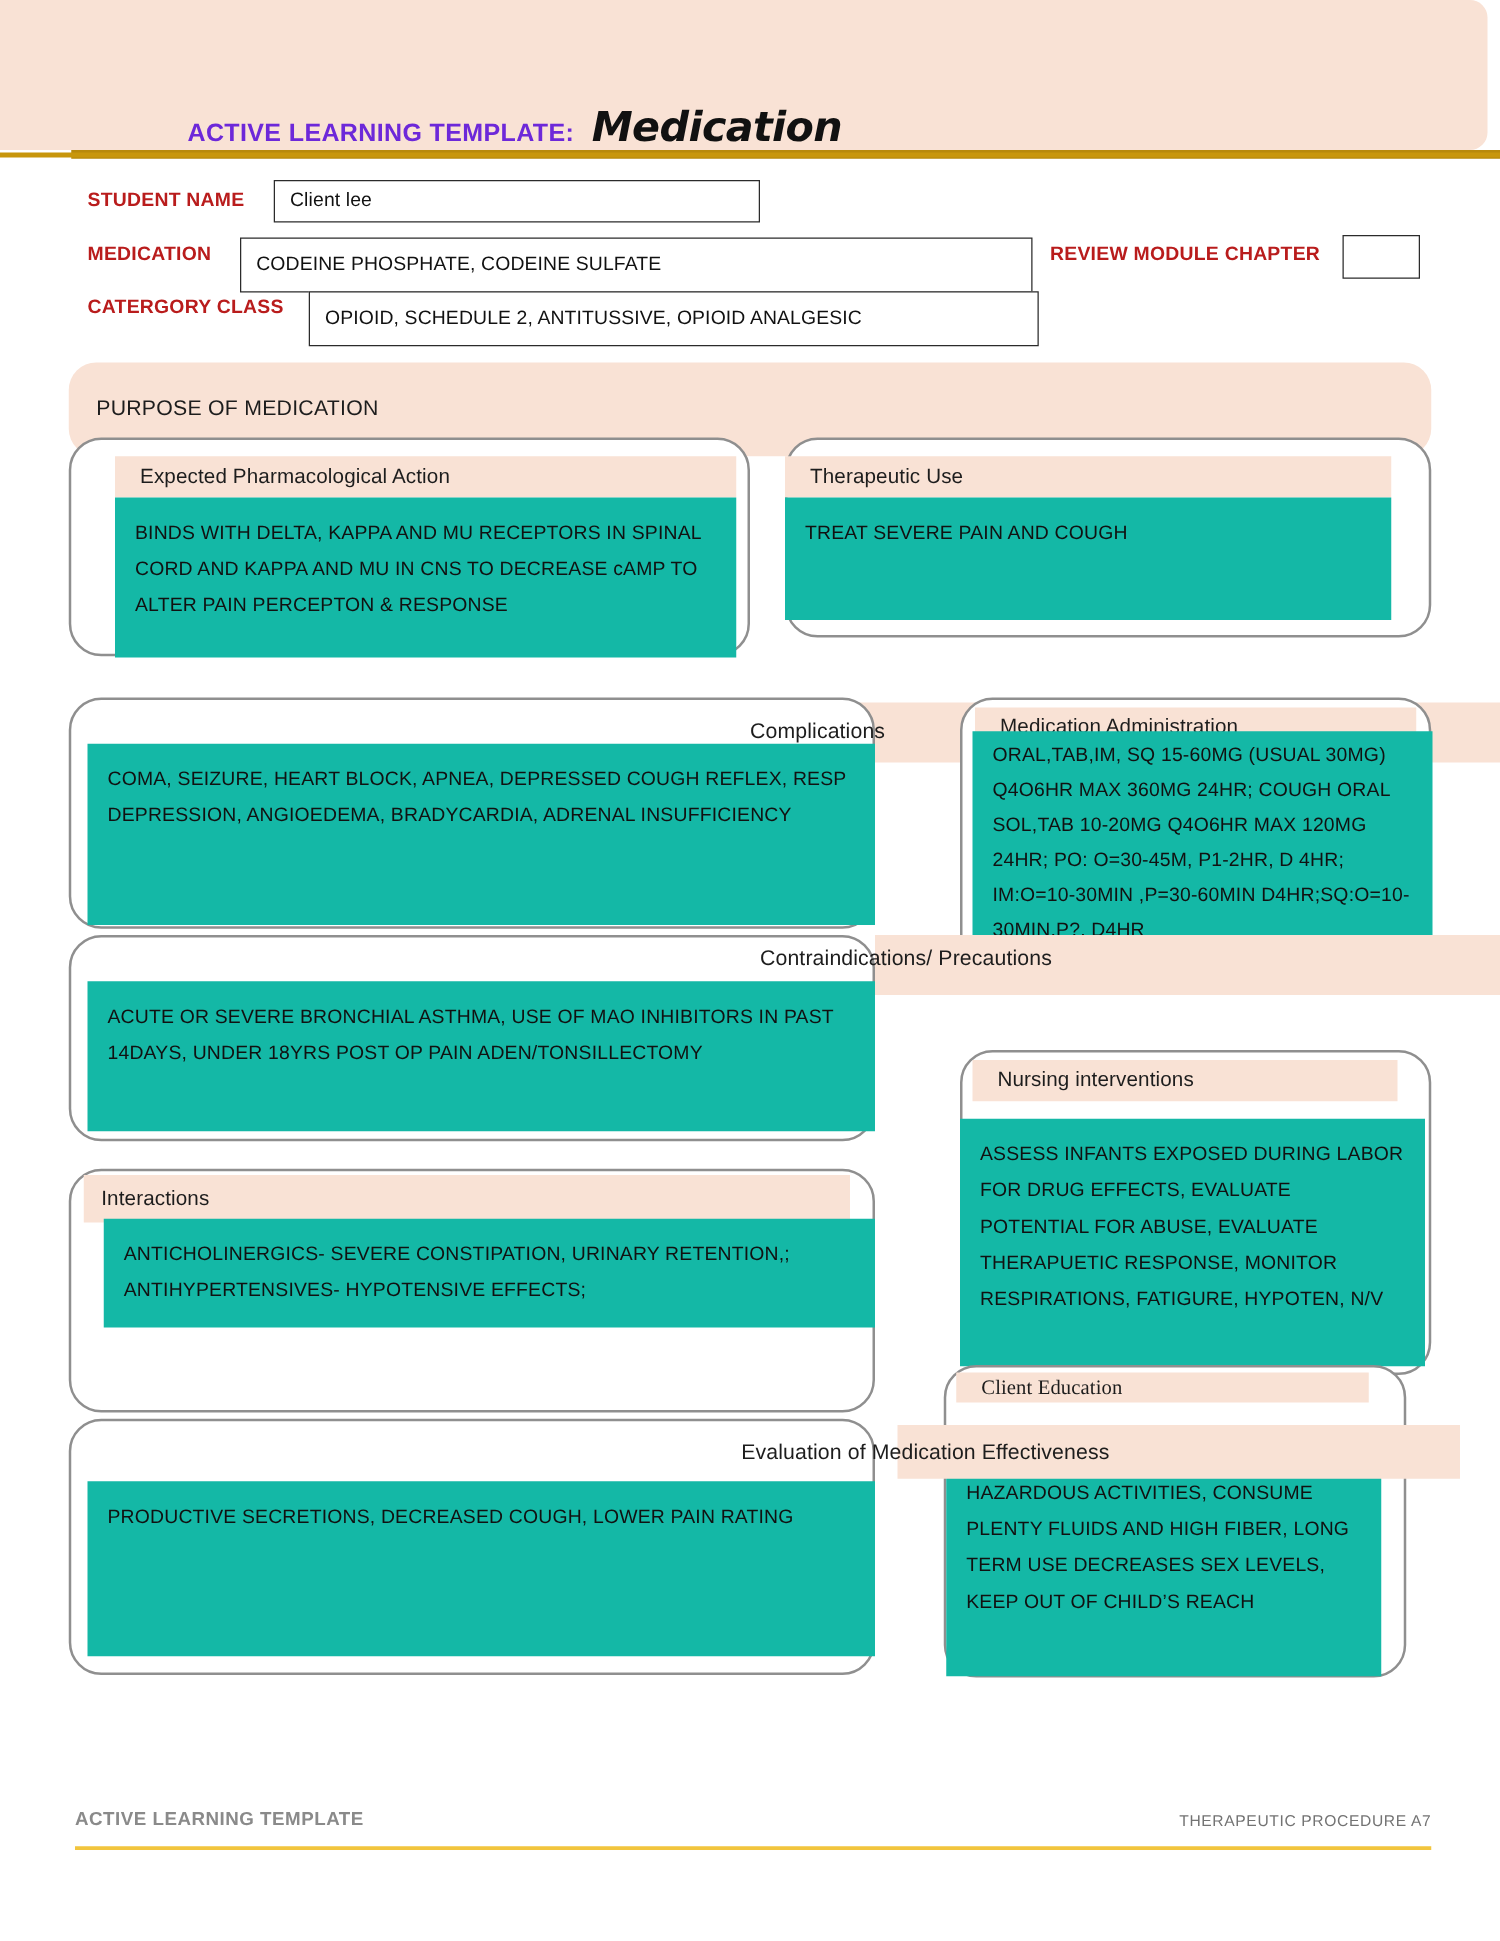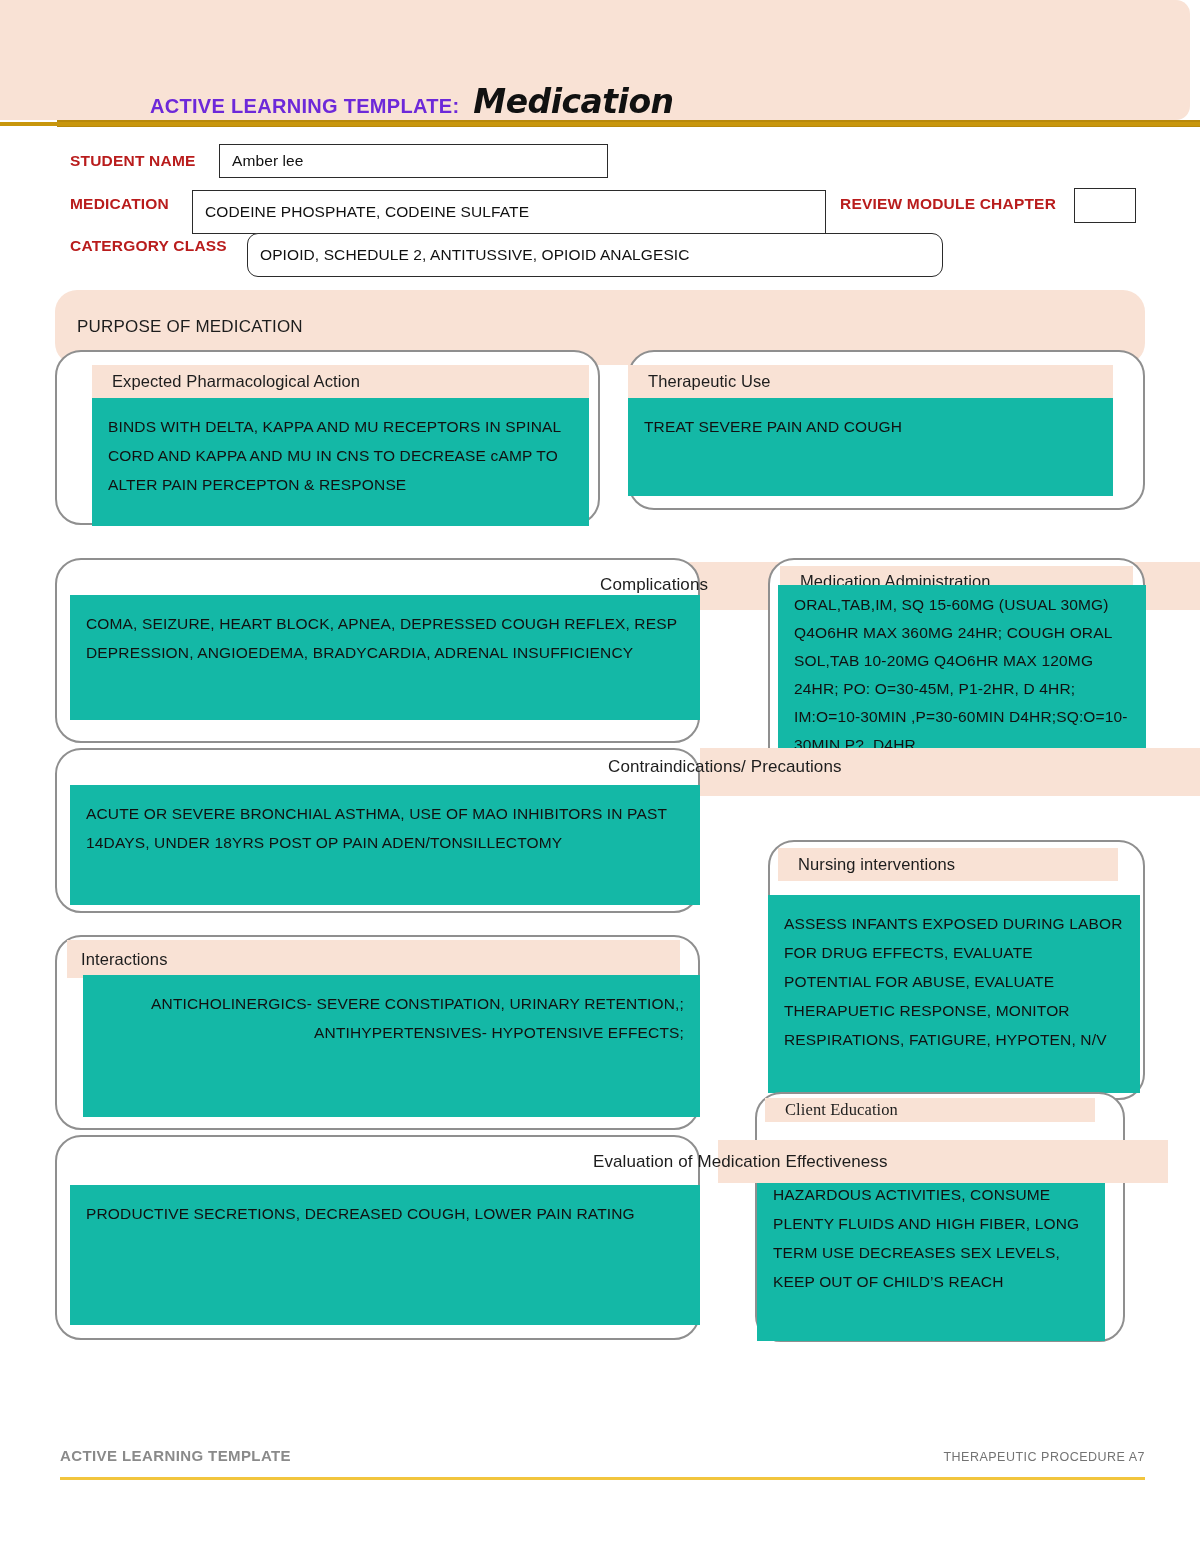--- a/index.html
+++ b/index.html
@@ -87,30 +87,30 @@
 <div class="abs" id="header-band"></div>
 <div class="abs" id="header-rule"></div>
 <div class="abs" id="header-rule2"></div>
 <div class="abs" id="header-title-wrap">
   <span id="alt-label">ACTIVE LEARNING TEMPLATE:</span>
   <span id="alt-doc-type">Medication</span>
 </div>
 
 <div class="abs field-label" style="left:70px;top:152px;">STUDENT NAME</div>
 <div class="abs field-box" style="left:219px;top:144px;width:389px;height:34px;">
-  <span class="field-value">Amber lee</span>
+  <span class="field-value">Client lee</span>
 </div>
 
 <div class="abs field-label" style="left:70px;top:195px;">MEDICATION</div>
 <div class="abs field-box" style="left:192px;top:190px;width:634px;height:44px;">
   <span class="field-value caps">CODEINE PHOSPHATE, CODEINE SULFATE</span>
 </div>
 
 <div class="abs field-label" style="left:70px;top:237px;">CATERGORY CLASS</div>
-<div class="abs field-box" style="left:247px;top:233px;width:696px;height:44px;border-radius:11px;">
+<div class="abs field-box" style="left:247px;top:233px;width:584px;height:44px;">
   <span class="field-value caps">OPIOID, SCHEDULE 2, ANTITUSSIVE, OPIOID ANALGESIC</span>
 </div>
 
 <div class="abs field-label" style="left:840px;top:195px;">REVIEW MODULE CHAPTER</div>
 <div class="abs field-box" style="left:1074px;top:188px;width:62px;height:35px;">
   <span class="field-value"></span>
 </div>
 
 <div class="abs peachfill" style="left:55px;top:290px;width:1090px;height:75px;"></div>
 <div class="abs" style="left:77px;top:317px;font-size:17px;letter-spacing:.2px;color:#1d1d1d;font-weight:normal;">PURPOSE OF MEDICATION</div>
@@ -127,21 +127,21 @@
 <div class="abs hdr-strip" style="left:628px;top:365px;width:485px;height:33px;">
   <span>Therapeutic Use</span>
 </div>
 <div class="abs body-fill" style="left:628px;top:398px;width:485px;height:98px;">
   <p>TREAT SEVERE PAIN AND COUGH</p>
 </div>
 
 <div class="abs peach-bar" style="left:670px;top:562px;width:530px;height:48px;"></div>
 <div class="abs card" style="left:55px;top:558px;width:645px;height:185px;"></div>
 <div class="abs sect-caption" style="left:600px;top:575px;">Complications</div>
-<div class="abs body-fill" style="left:70px;top:595px;width:630px;height:125px;">
+<div class="abs body-fill" style="left:70px;top:595px;width:630px;height:145px;">
   <p>COMA, SEIZURE, HEART BLOCK, APNEA, DEPRESSED COUGH REFLEX, RESP DEPRESSION, ANGIOEDEMA, BRADYCARDIA, ADRENAL INSUFFICIENCY</p>
 </div>
 
 <div class="abs card" style="left:768px;top:558px;width:377px;height:235px;"></div>
 <div class="abs hdr-strip" style="left:780px;top:566px;width:353px;height:30px;padding-left:20px;">
   <span>Medication Administration</span>
 </div>
 <div class="abs body-fill" style="left:778px;top:585px;width:368px;height:192px;padding-top:6px;">
   <p class="tight">ORAL,TAB,IM, SQ 15-60MG (USUAL 30MG) Q4O6HR MAX 360MG 24HR; COUGH ORAL SOL,TAB 10-20MG Q4O6HR MAX 120MG 24HR;  PO: O=30-45M, P1-2HR, D 4HR; IM:O=10-30MIN ,P=30-60MIN D4HR;SQ:O=10-30MIN,P?, D4HR</p>
 </div>
@@ -158,21 +158,21 @@
   <span>Nursing interventions</span>
 </div>
 <div class="abs body-fill" style="left:768px;top:895px;width:372px;height:198px;">
   <p>ASSESS INFANTS EXPOSED DURING LABOR FOR DRUG EFFECTS, EVALUATE POTENTIAL FOR ABUSE, EVALUATE THERAPUETIC RESPONSE, MONITOR RESPIRATIONS, FATIGURE, HYPOTEN, N/V</p>
 </div>
 
 <div class="abs card" style="left:55px;top:935px;width:645px;height:195px;"></div>
 <div class="abs hdr-strip" style="left:67px;top:940px;width:613px;height:38px;padding-left:14px;">
   <span>Interactions</span>
 </div>
-<div class="abs body-fill" style="left:83px;top:975px;width:617px;height:142px;text-align:right;">
+<div class="abs body-fill" style="left:83px;top:975px;width:617px;height:87px;">
   <p>ANTICHOLINERGICS- SEVERE CONSTIPATION, URINARY RETENTION,; ANTIHYPERTENSIVES- HYPOTENSIVE EFFECTS;</p>
 </div>
 
 <div class="abs card" style="left:755px;top:1092px;width:370px;height:250px;"></div>
 <div class="abs hdr-strip" style="left:765px;top:1098px;width:330px;height:24px;font-family:Liberation Serif, serif;">
   <span>Client Education</span>
 </div>
 <div class="abs body-fill" style="left:757px;top:1143px;width:348px;height:198px;padding-top:8px;">
   <p>TAKE EXACTLY AS PRESCRIBED, AVOID HAZARDOUS ACTIVITIES, CONSUME PLENTY FLUIDS AND HIGH FIBER, LONG TERM USE DECREASES SEX LEVELS, KEEP OUT OF CHILD’S REACH</p>
 </div>

